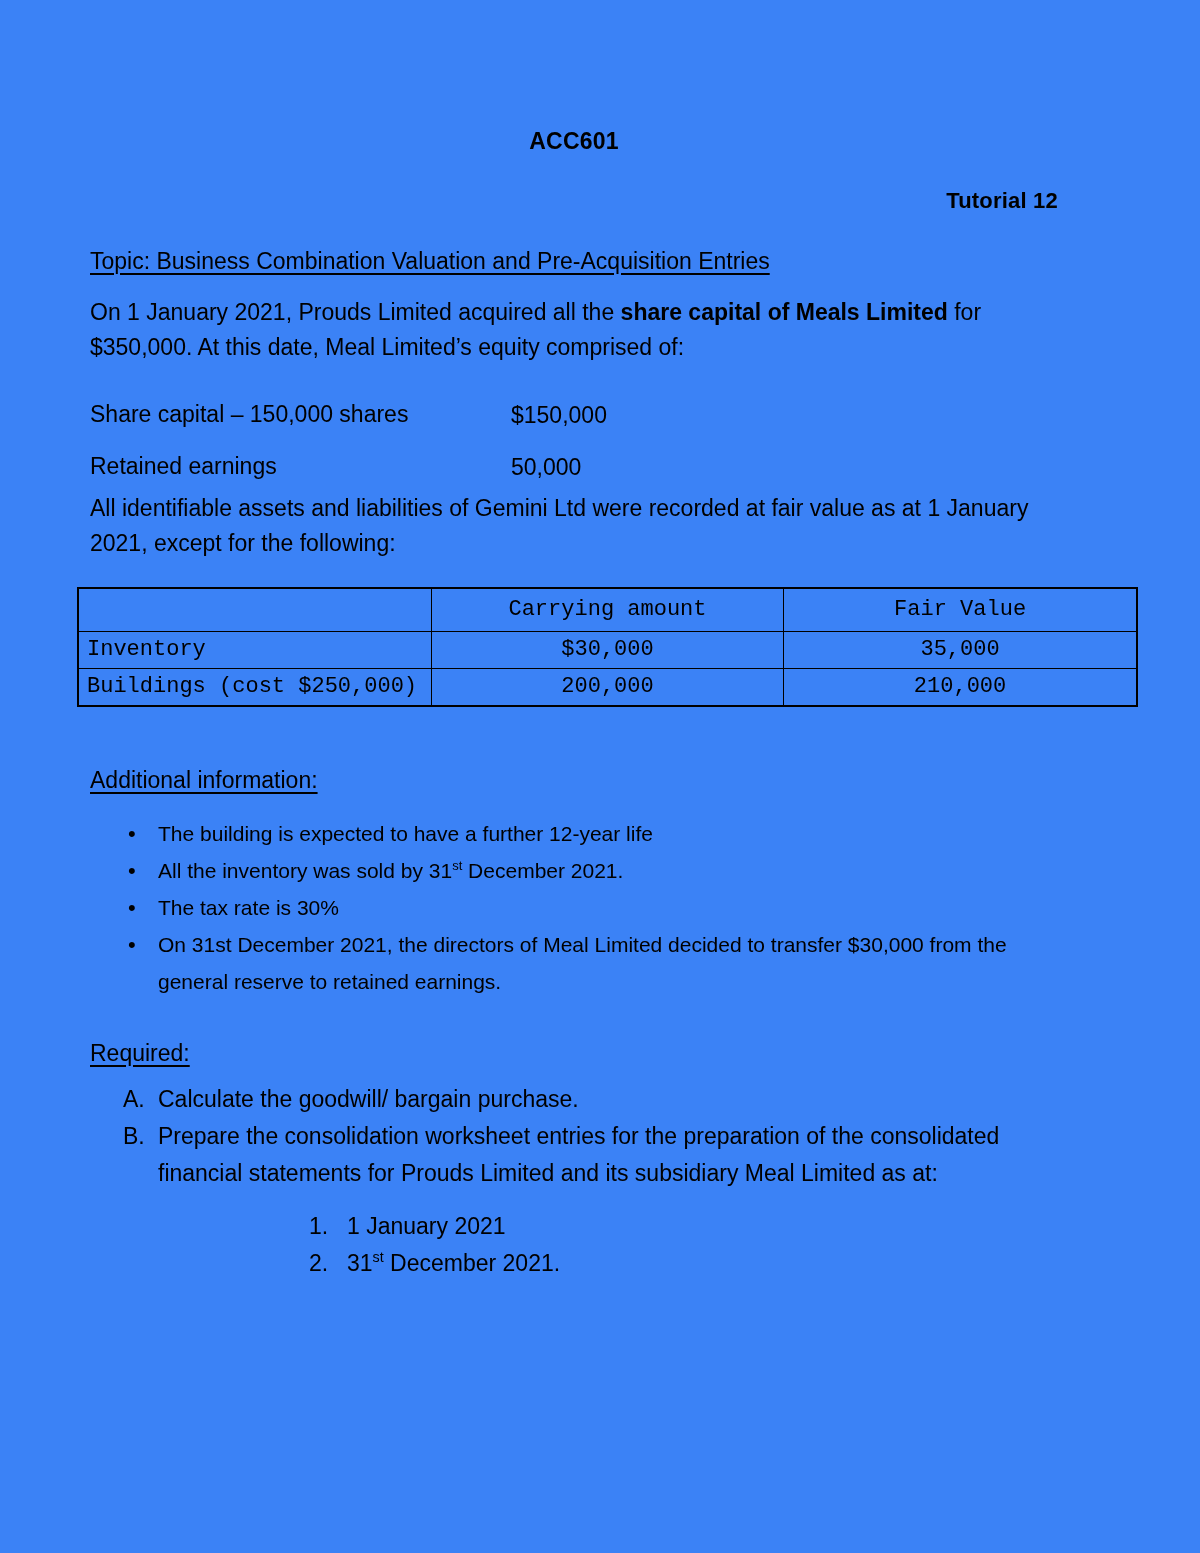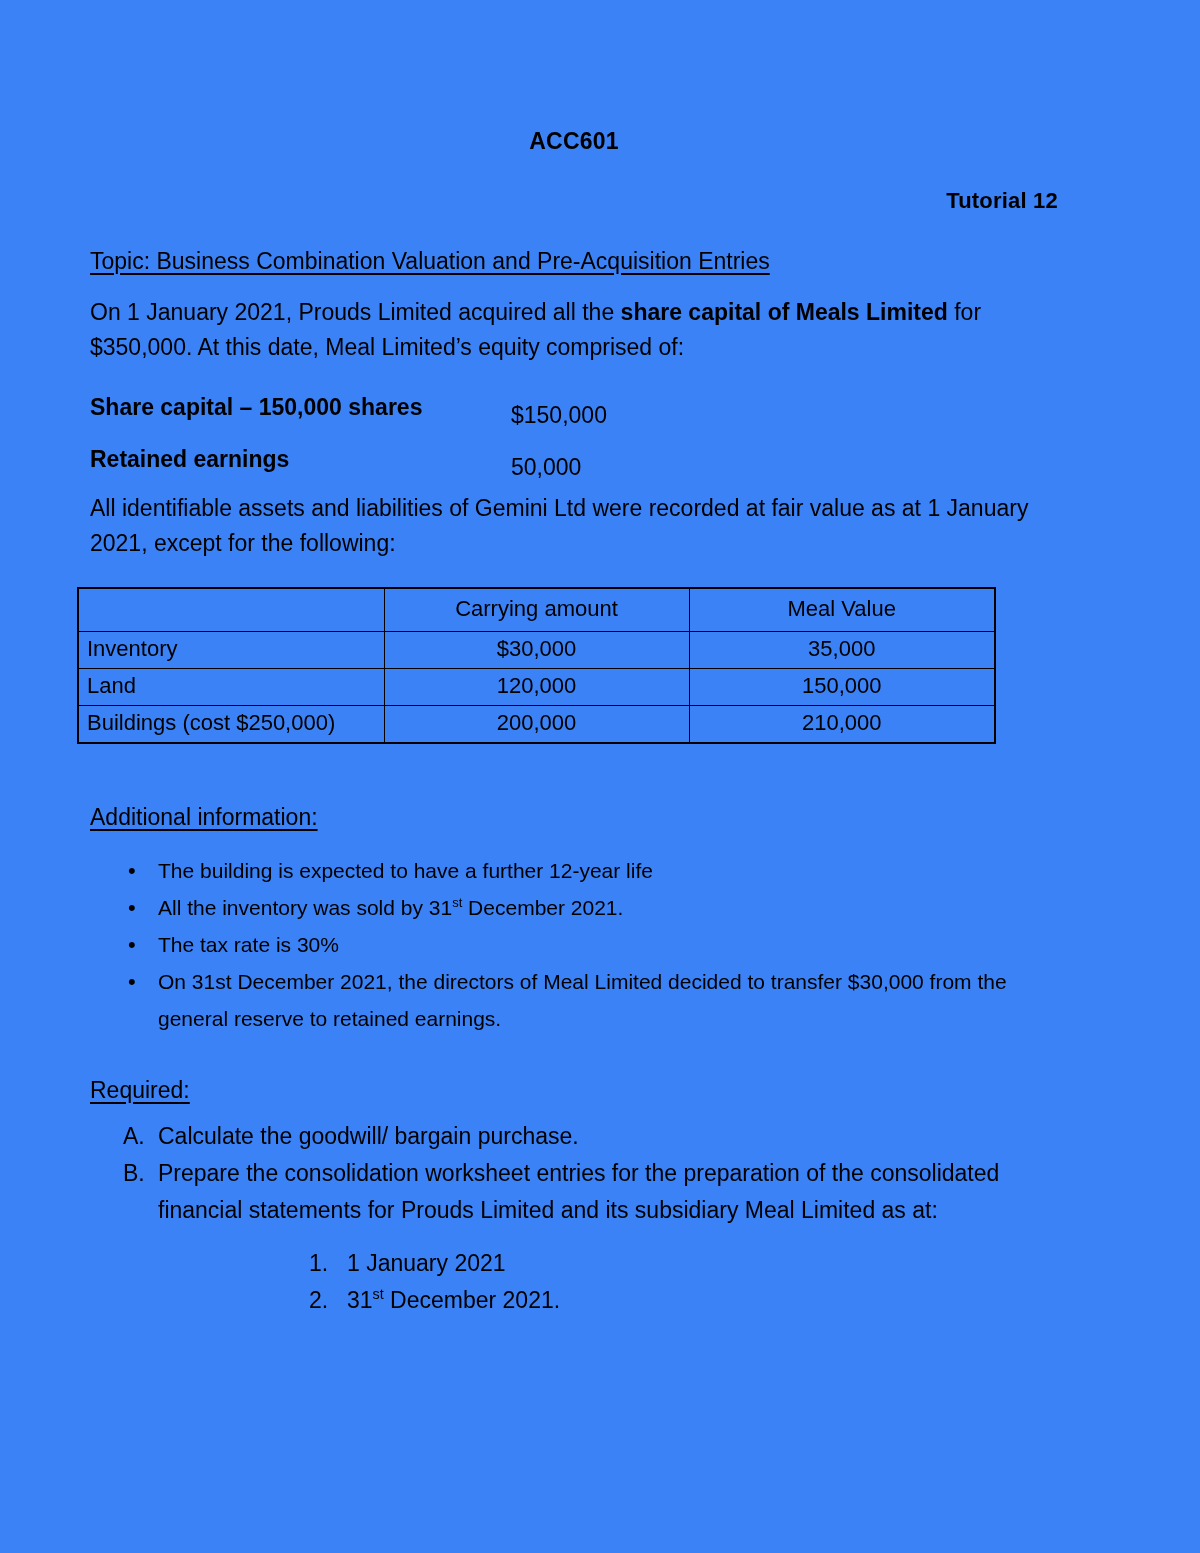--- a/index.html
+++ b/index.html
@@ -56,22 +56,21 @@
   .equity-row {
     font-size: 23px;
     line-height: 35px;
     margin: 17px 0 0 0;
     position: relative;
     height: 35px;
   }
   .equity-label {
     position: absolute;
     left: 0;
-    top: 8px;
-    font-weight: bold;
+    top: 15px;
   }
   .equity-value {
     position: absolute;
     left: 421px;
     top: 16px;
   }
   b, .b { font-weight: bold; }
 
   table.fv-table {
     margin: 26px 0 0 -13px;
@@ -89,23 +88,24 @@
   table.fv-table .c-label { text-align: left; }
   table.fv-table .c-num { text-align: center; }
   table.fv-table tr.head td { height: 34px; }
   
   table.fv-table {
     outline: none;
   }
   .table-wrap {
     position: relative;
     margin: 26px 0 10px -13px;
-    width: 919px;
+    width: 1061px;
     border: 2px solid #000000;
     box-sizing: border-box;
+    font-family: Liberation Mono, monospace;
   }
   .table-wrap table.fv-table {
     margin: 0;
     width: 100%;
     border: 0;
   }
   .table-wrap table.fv-table td {
     border: 1px solid #000000;
   }
   .table-wrap table.fv-table tr td:first-child { border-left: 0; }
@@ -215,31 +215,26 @@
   </div>
 
   <p class="para">All identifiable assets and liabilities of Gemini Ltd were recorded at fair value as at 1 January 2021, except for the following:</p>
 
   <div class="table-wrap">
     <table class="fv-table">
       <tbody>
           <tr class="head">
         <td class="c-label"></td>
         <td class="c-num">Carrying amount</td>
-        <td class="c-num">Meal Value</td>
+        <td class="c-num">Fair Value</td>
       </tr>
       <tr>
         <td class="c-label">Inventory</td>
         <td class="c-num">$30,000</td>
         <td class="c-num">35,000</td>
-      </tr>
-      <tr>
-        <td class="c-label">Land</td>
-        <td class="c-num">120,000</td>
-        <td class="c-num">150,000</td>
       </tr>
       <tr>
         <td class="c-label">Buildings (cost $250,000)</td>
         <td class="c-num">200,000</td>
         <td class="c-num">210,000</td>
       </tr>
     </tbody>
       </table>
   </div>
 

